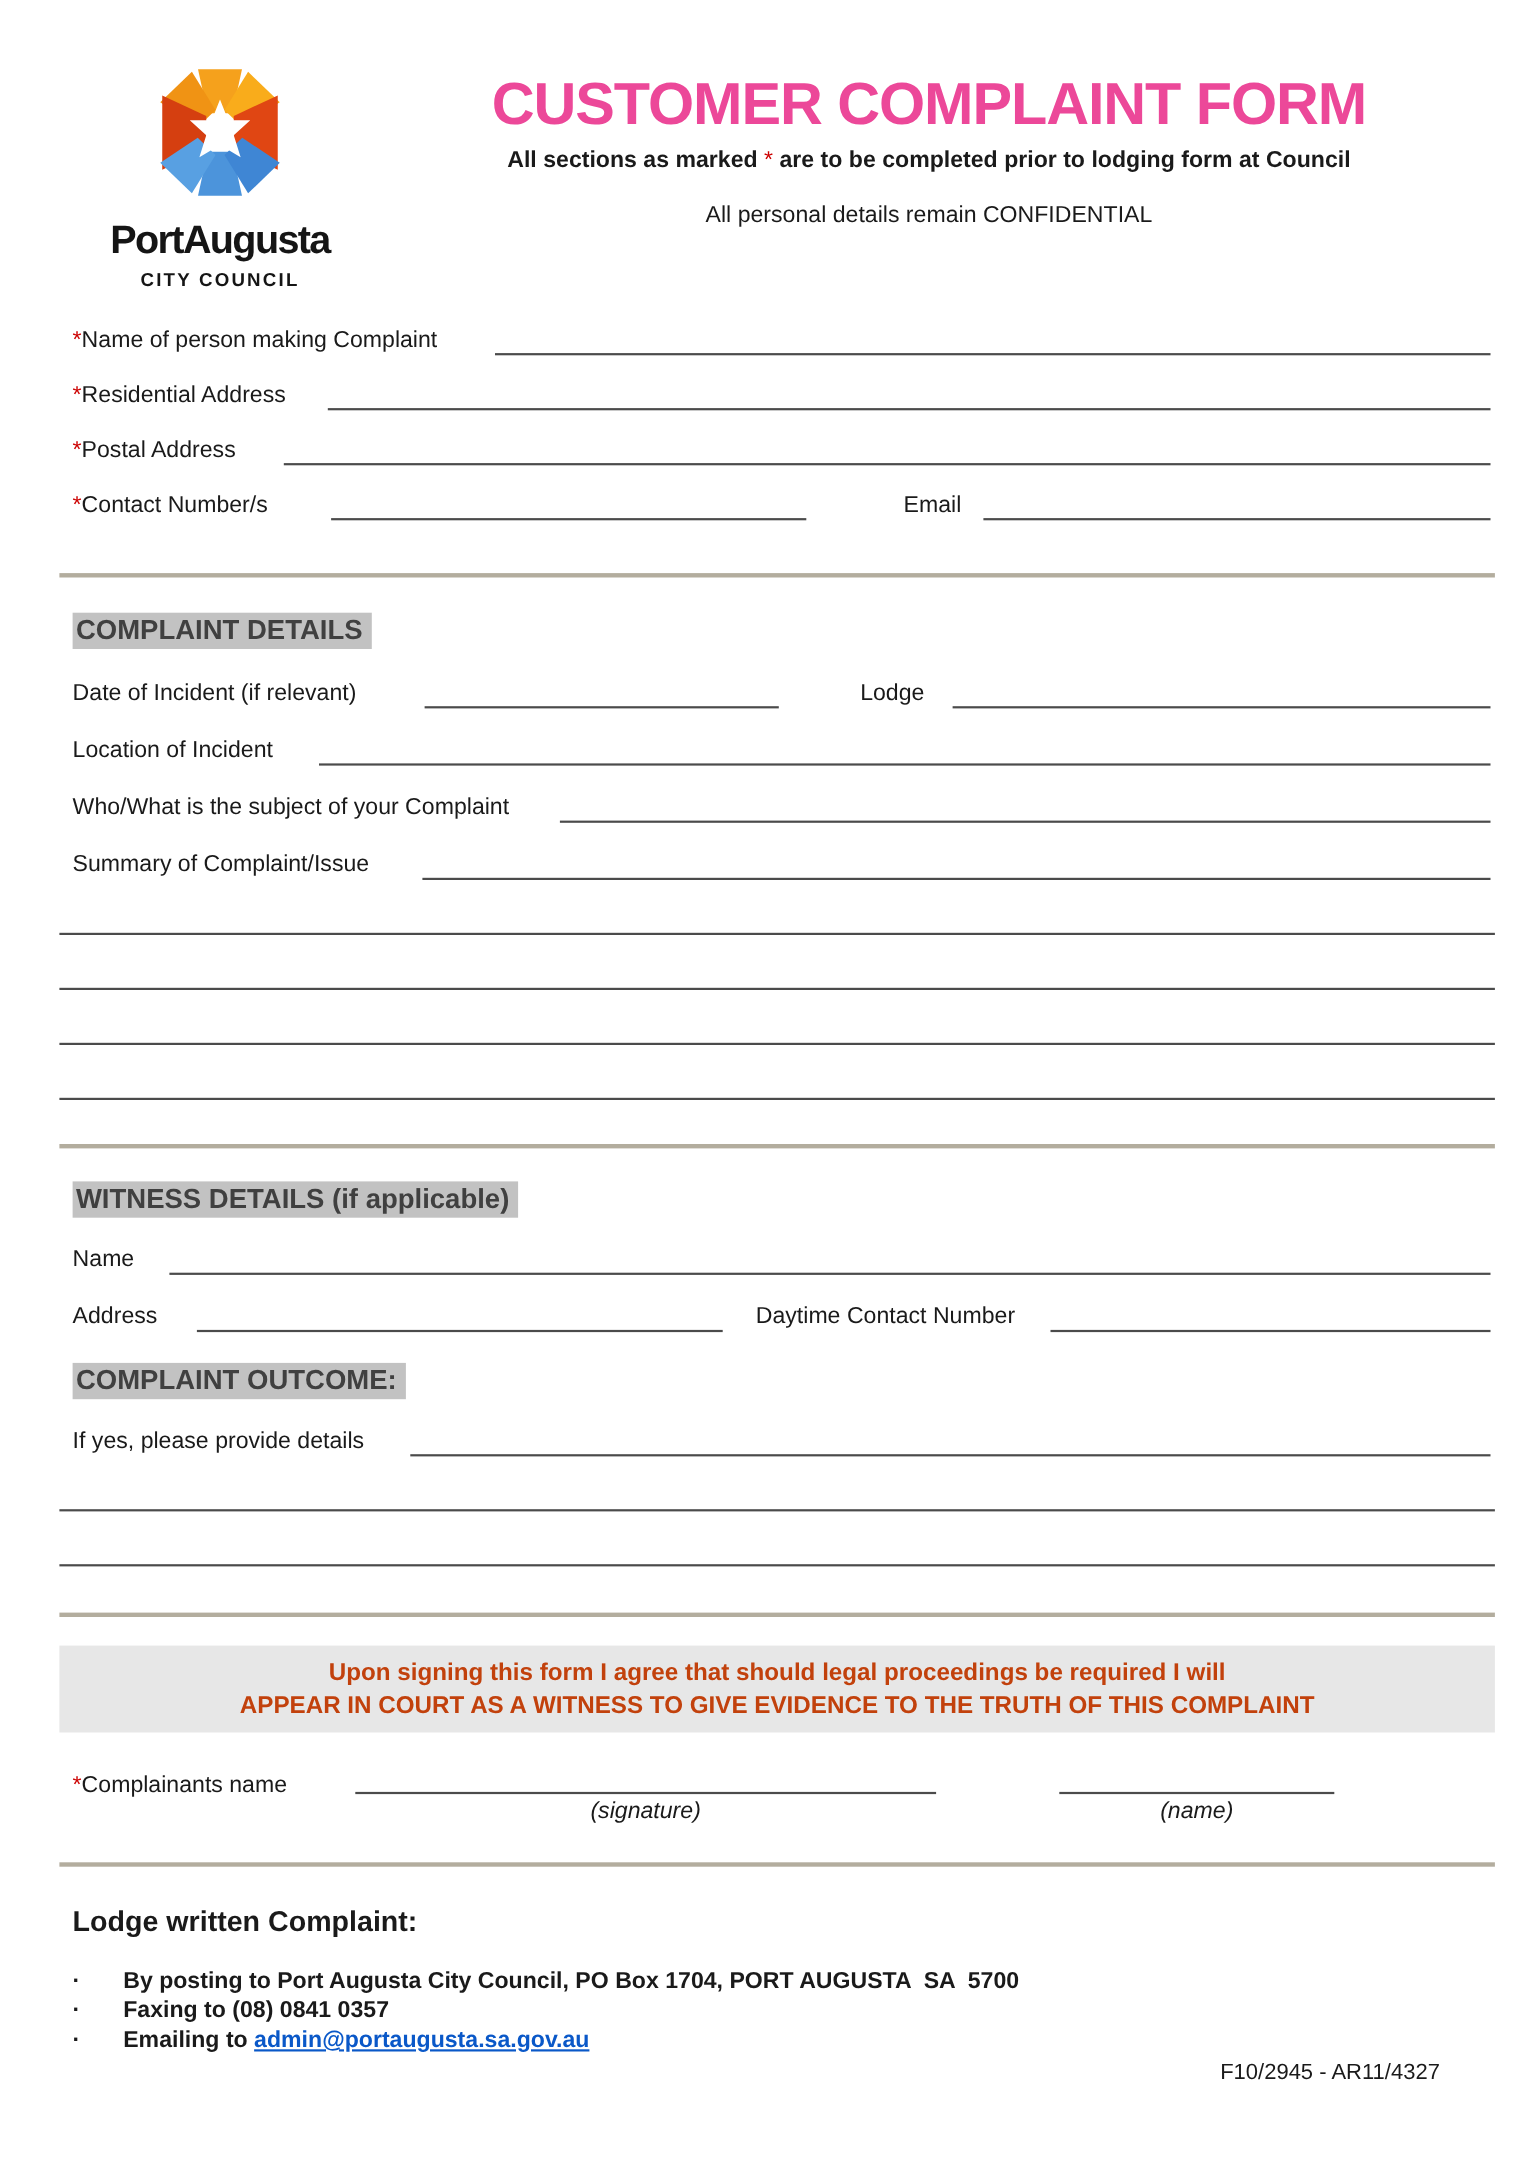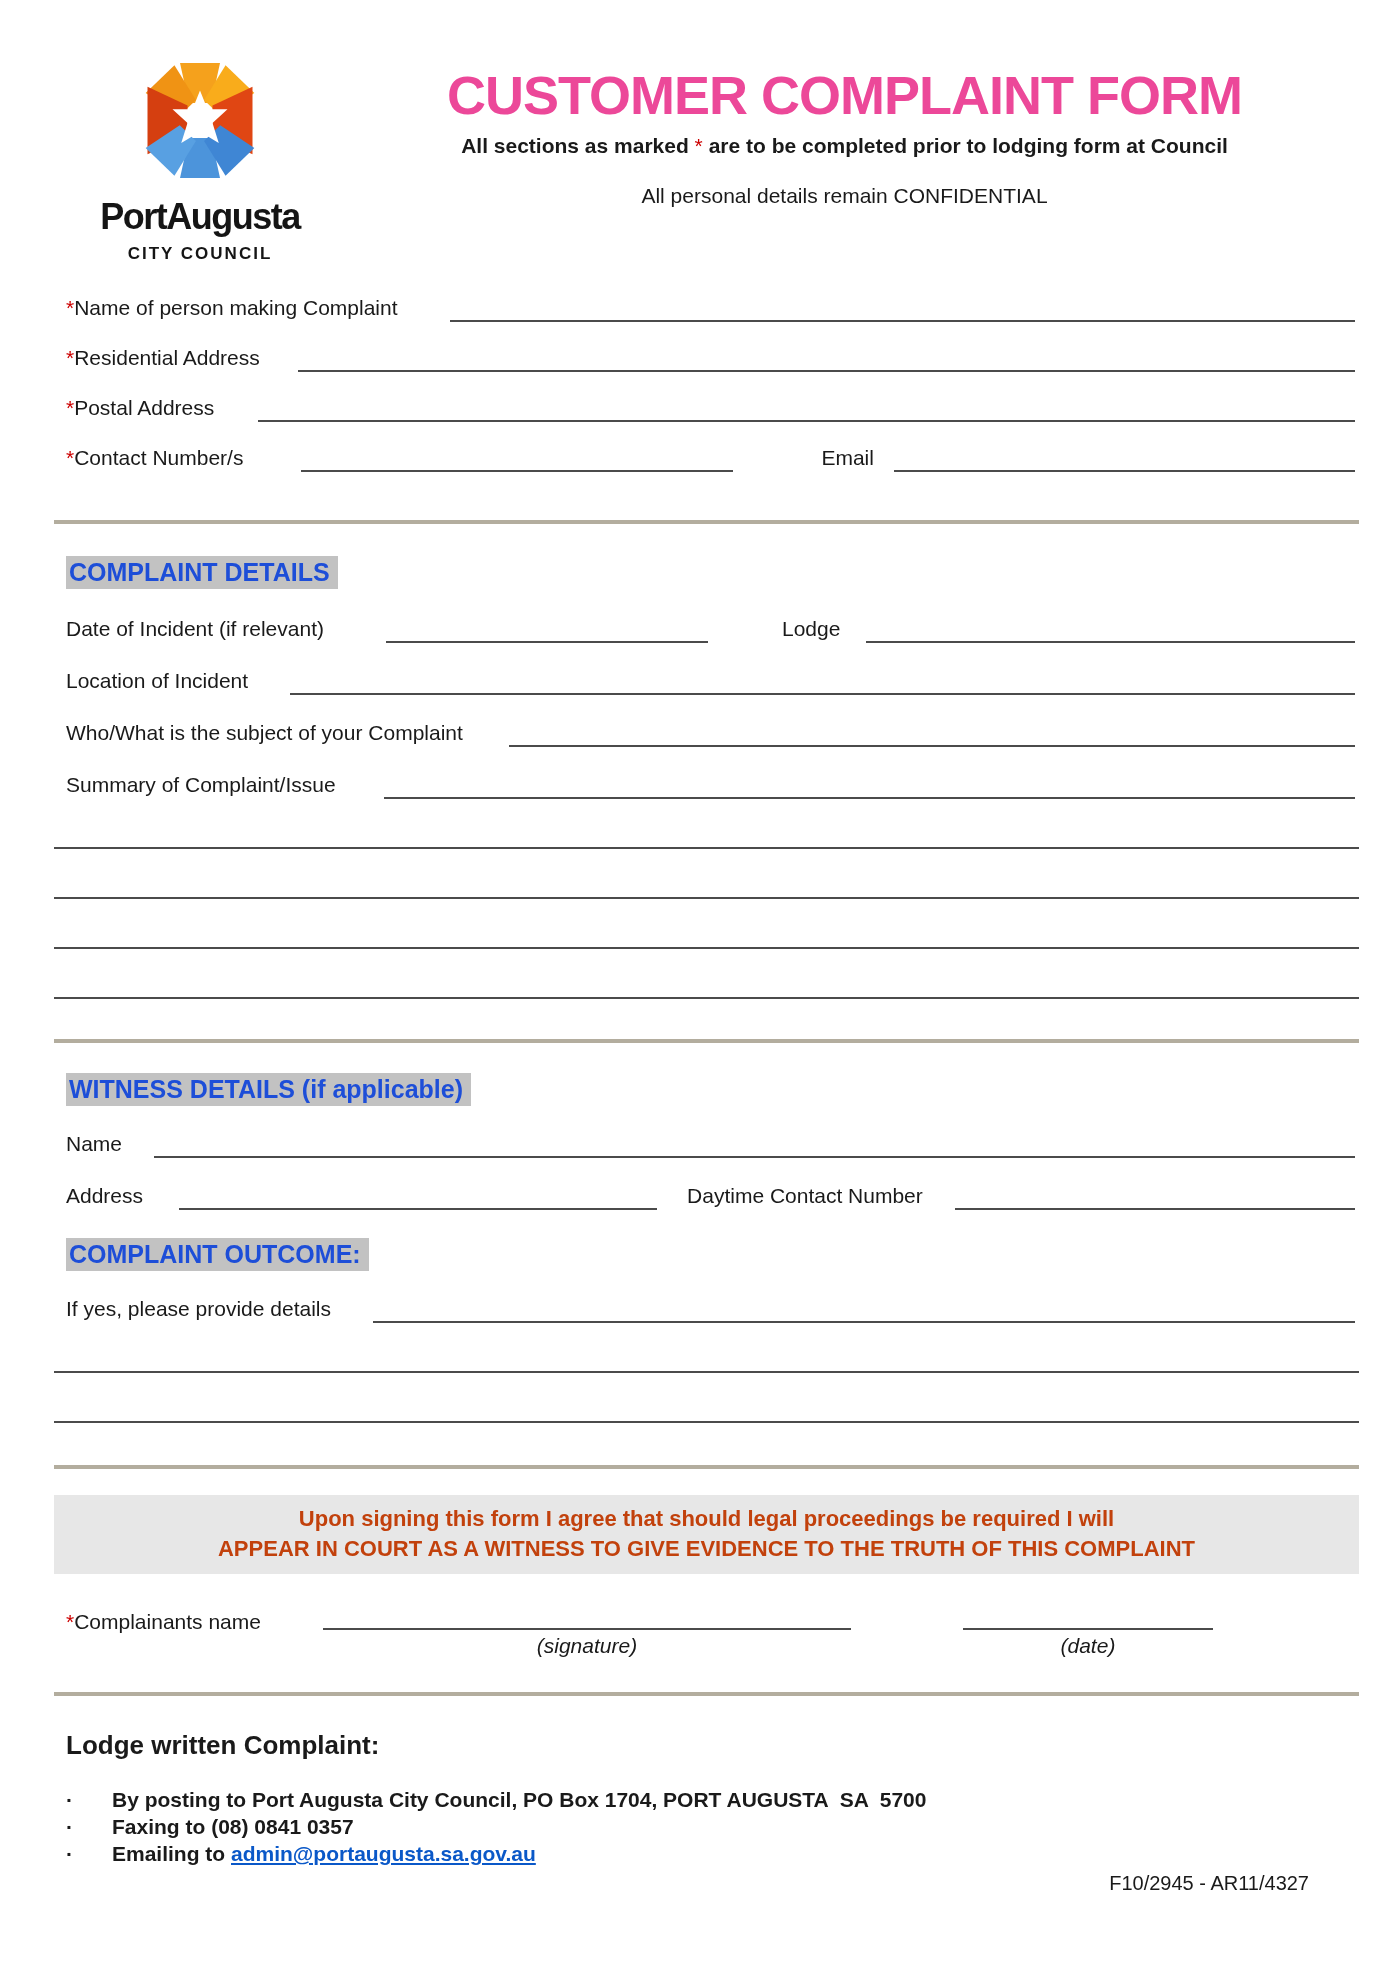--- a/index.html
+++ b/index.html
@@ -25,21 +25,21 @@
   .field-row { display:flex; font-size:21px; }
   .flabel { white-space:nowrap; padding-bottom:1px; }
   .req { color:#CC0000; font-weight:normal; }
   .fline { border-bottom:2px solid #4b4b4b; height:26px; }
   .grow { flex:1; }
 
   .blank-line { height:50px; border-bottom:2px solid #4b4b4b; margin-left:-12px; margin-right:-4px; }
 
   .divider { height:4px; background:#b3ad9e; margin-left:-12px; margin-right:-4px; }
 
-  .sec-heading { font-size:25px; font-weight:bold; color:#1d4ed8; display:inline-block;
+  .sec-heading { font-size:25px; font-weight:bold; color:#404040; display:inline-block;
                  background:#c2c2c2; padding:2px 8px 2px 3px; }
 
   .checkbox { display:inline-block; width:17px; height:17px; border:2px solid #2e2e2e;
               background:#fff; margin-left:9px; position:relative; top:1px; flex:none; }
 
   .agreement { background:#e7e7e7; text-align:center; padding:9px 10px 11px;
                margin-left:-12px; margin-right:-4px;
                font-size:22px; font-weight:bold; color:#c2410c; line-height:1.35; }
 
   .sig-col { display:flex; flex-direction:column; }
@@ -181,21 +181,21 @@
   </div>
 
   <div class="field-row" style="margin-top:30px; align-items:flex-start;">
     <span class="flabel" style="padding-top:6px;"><span class="req">*</span><span>Complainants name</span></span>
     <span class="sig-col" style="margin-left:62px; width:528px;">
       <span class="fline" style="width:100%;"></span>
       <span class="sig-caption">(signature)</span>
     </span>
     <span class="sig-col" style="margin-left:112px; width:250px;">
       <span class="fline" style="width:100%;"></span>
-      <span class="sig-caption">(date)</span>
+      <span class="sig-caption">(name)</span>
     </span>
   </div>
 
   <div class="divider" style="margin-top:34px;"></div>
 
   <div class="lodge-heading" style="margin-top:34px;">Lodge written Complaint:</div>
 
   <div class="bullet-row" style="margin-top:26px;">
     <span class="bullet-glyph">·</span>
     <span class="keep-spaces">By posting to Port Augusta City Council, PO Box 1704, PORT AUGUSTA  SA  5700</span>

